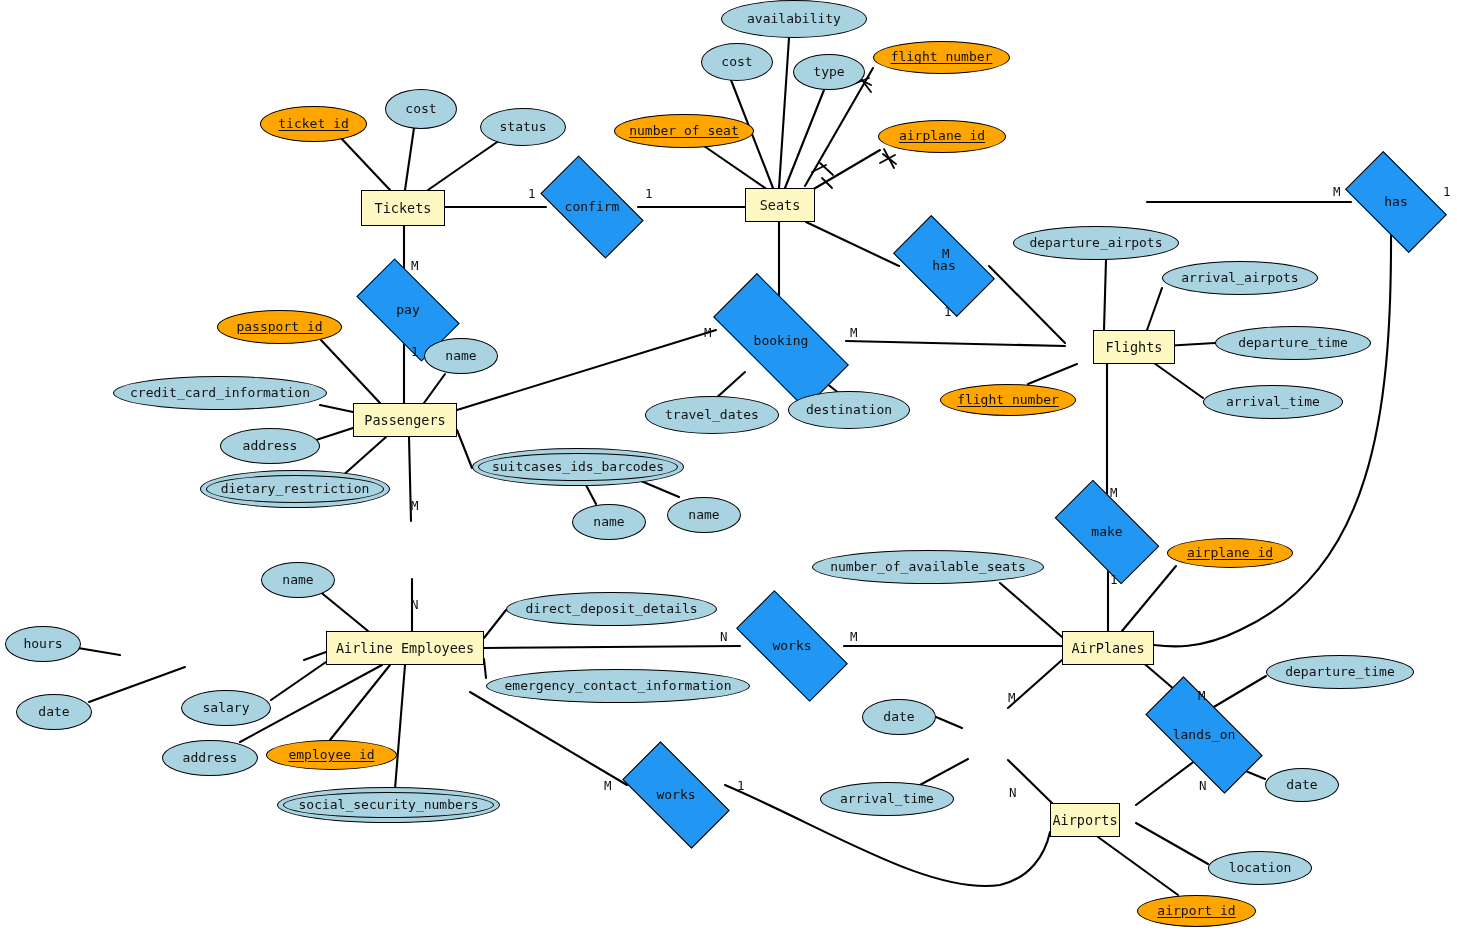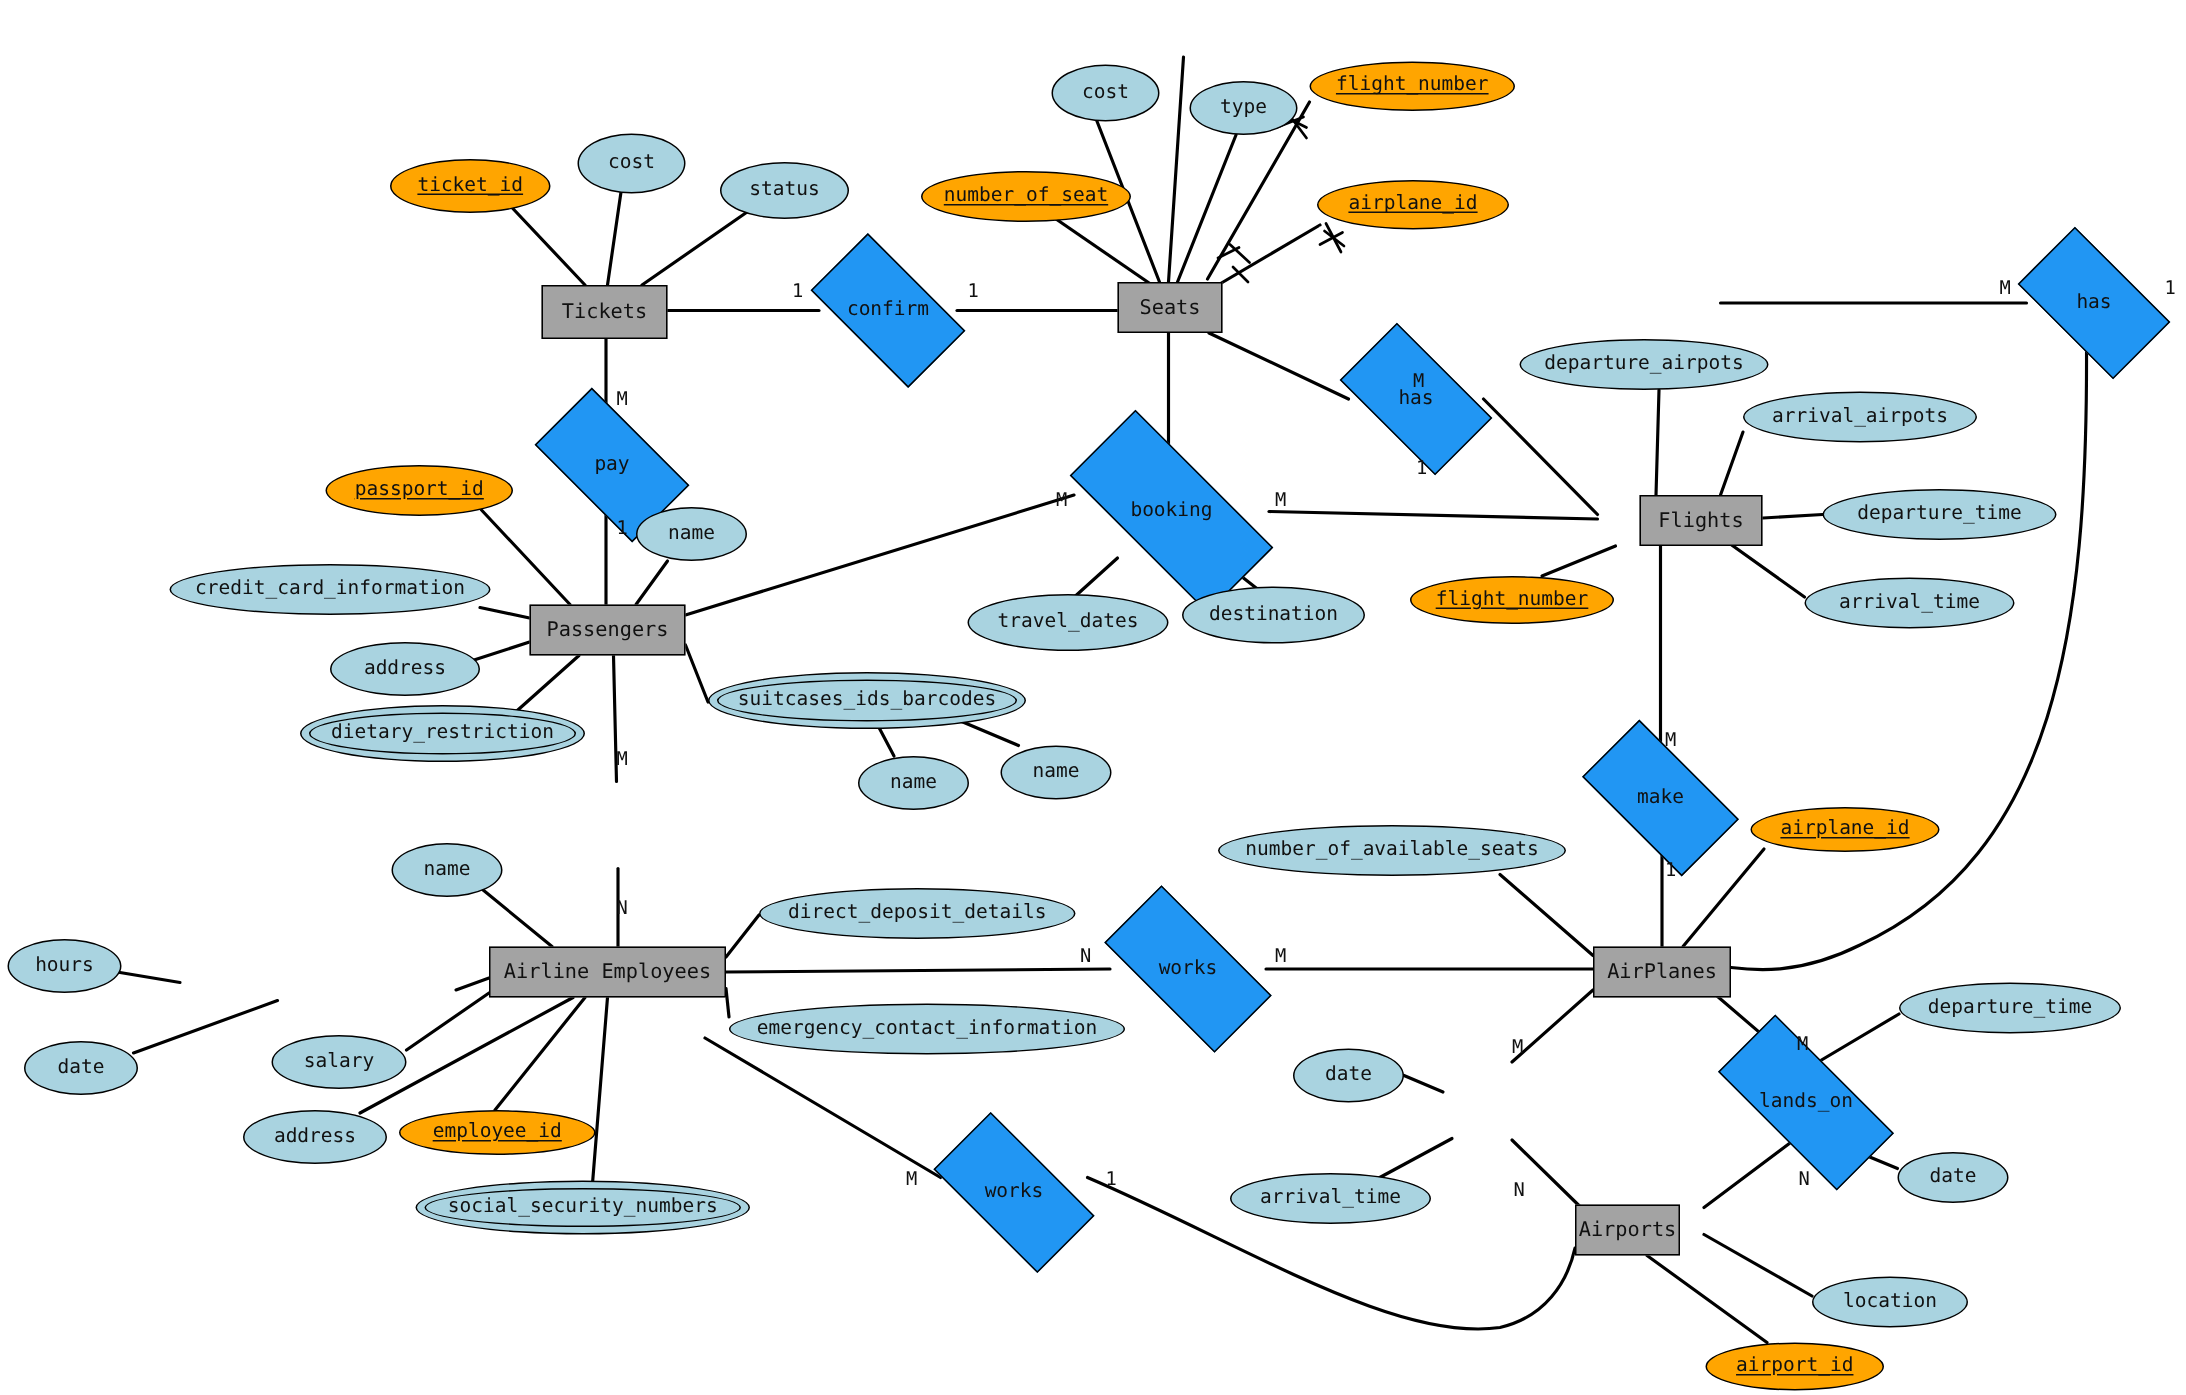--- a/index.html
+++ b/index.html
@@ -35,21 +35,21 @@
     justify-content: center;
     text-align: center;
     box-sizing: border-box;
     white-space: nowrap;
     color: #111111;
     font-size: 13px;
     line-height: 1.1;
   }
   
   .entity {
-    background: #a3a3a3;
+    background: #fef9c3;
     border: 1.6px solid #000000;
     font-size: 13.5px;
   }
   
   .rel {
     background: transparent;
   }
   .rel .diamond-shape {
     position: absolute;
     left: 0; top: 0;
@@ -278,20 +278,23 @@
         <span class="rel-label">lands_on</span>
       </div>
       <div class="node attr key" style="left: 260px; top: 106px; width: 107px; height: 36px;">
         <span class="attr-label">ticket_id</span>
       </div>
       <div class="node attr" style="left: 385px; top: 89px; width: 72px; height: 40px;">
         <span class="attr-label">cost</span>
       </div>
       <div class="node attr" style="left: 480px; top: 108px; width: 86px; height: 38px;">
         <span class="attr-label">status</span>
+      </div>
+      <div class="node attr" style="left: 721px; top: 0px; width: 146px; height: 38px;">
+        <span class="attr-label">availability</span>
       </div>
       <div class="node attr" style="left: 701px; top: 43px; width: 72px; height: 38px;">
         <span class="attr-label">cost</span>
       </div>
       <div class="node attr" style="left: 793px; top: 54px; width: 72px; height: 36px;">
         <span class="attr-label">type</span>
       </div>
       <div class="node attr key" style="left: 614px; top: 114px; width: 140px; height: 34px;">
         <span class="attr-label">number_of_seat</span>
       </div>

